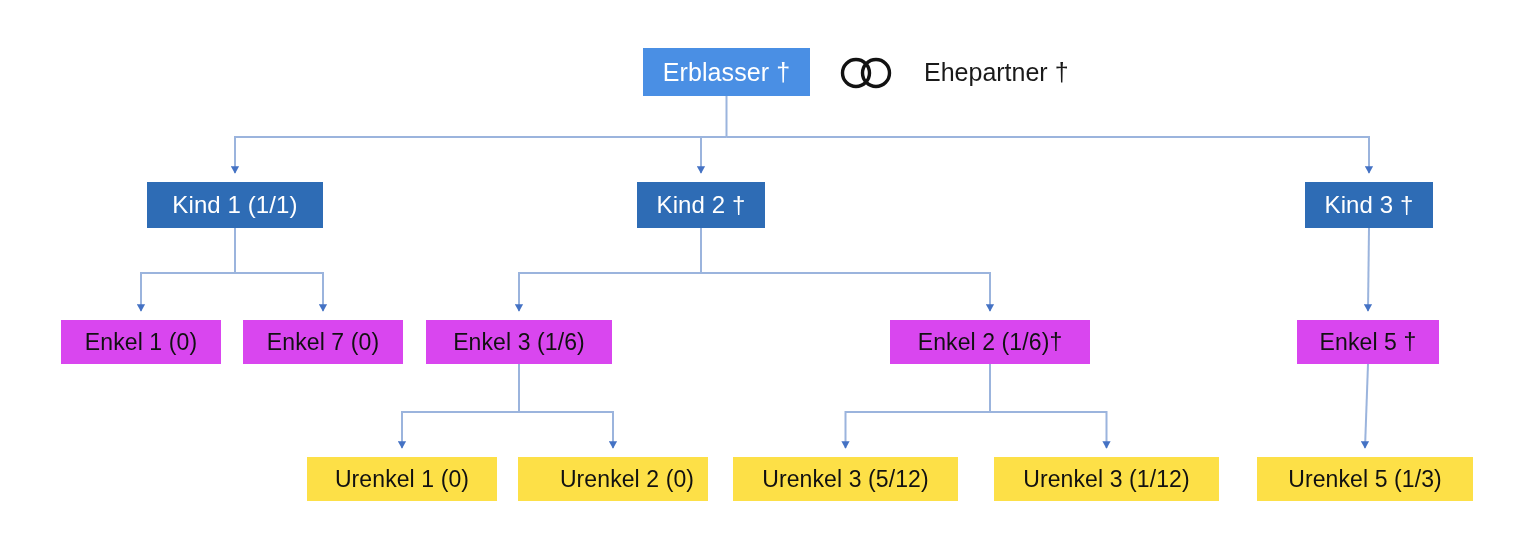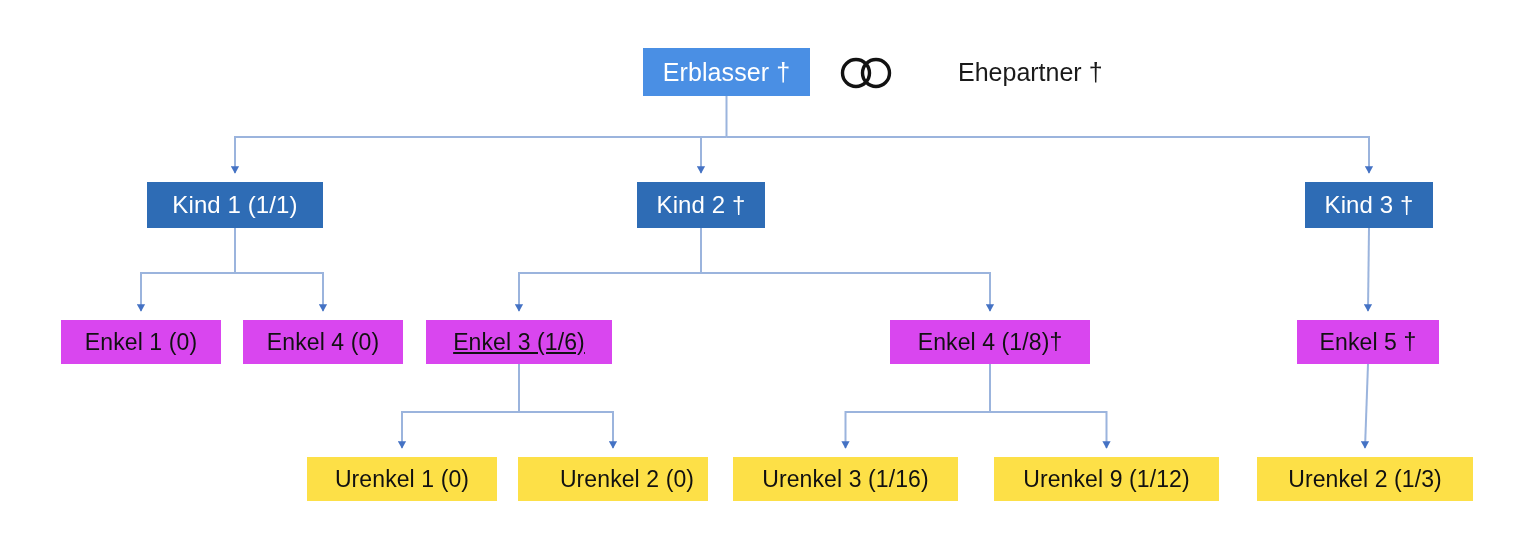--- a/index.html
+++ b/index.html
@@ -58,21 +58,20 @@
     font-size: 23px;
   }
   .plain-label {
     position: absolute;
     color: #1a1a1a;
     font-size: 25px;
     line-height: 1;
     white-space: nowrap;
     display: flex;
     align-items: center;
-    margin-left: 34px;
   }
   .rings-icon {
     position: absolute;
     display: flex;
     align-items: center;
     justify-content: center;
   }
 </style>
 </head>
 <body>
@@ -114,45 +113,45 @@
       <div class="node lvl-kind" style="left: 637px; top: 182px; width: 128px; height: 46px; text-align: center;">
         <span>Kind 2 †</span>
       </div>
       <div class="node lvl-kind" style="left: 1305px; top: 182px; width: 128px; height: 46px;">
         <span>Kind 3 †</span>
       </div>
       <div class="node lvl-enkel" style="left: 61px; top: 320px; width: 160px; height: 44px;">
         <span>Enkel 1 (0)</span>
       </div>
       <div class="node lvl-enkel" style="left: 243px; top: 320px; width: 160px; height: 44px;">
-        <span>Enkel 4 (0)</span>
+        <span>Enkel 7 (0)</span>
       </div>
-      <div class="node lvl-enkel" style="left: 426px; top: 320px; width: 186px; height: 44px; text-decoration: underline;">
+      <div class="node lvl-enkel" style="left: 426px; top: 320px; width: 186px; height: 44px;">
         <span>Enkel 3 (1/6)</span>
       </div>
       <div class="node lvl-enkel" style="left: 890px; top: 320px; width: 200px; height: 44px;">
-        <span>Enkel 4 (1/8)†</span>
+        <span>Enkel 2 (1/6)†</span>
       </div>
       <div class="node lvl-enkel" style="left: 1297px; top: 320px; width: 142px; height: 44px;">
         <span>Enkel 5 †</span>
       </div>
       <div class="node lvl-urenkel" style="left: 307px; top: 457px; width: 190px; height: 44px;">
         <span>Urenkel 1 (0)</span>
       </div>
       <div class="node lvl-urenkel" style="left: 518px; top: 457px; width: 190px; height: 44px; padding-left: 28px;">
         <span>Urenkel 2 (0)</span>
       </div>
       <div class="node lvl-urenkel" style="left: 733px; top: 457px; width: 225px; height: 44px;">
-        <span>Urenkel 3 (1/16)</span>
+        <span>Urenkel 3 (5/12)</span>
       </div>
       <div class="node lvl-urenkel" style="left: 994px; top: 457px; width: 225px; height: 44px;">
-        <span>Urenkel 9 (1/12)</span>
+        <span>Urenkel 3 (1/12)</span>
       </div>
       <div class="node lvl-urenkel" style="left: 1257px; top: 457px; width: 216px; height: 44px;">
-        <span>Urenkel 2 (1/3)</span>
+        <span>Urenkel 5 (1/3)</span>
       </div>
     </div>
 
   <div class="rings-icon" style="left:838px; top:56px; width:56px; height:34px;">
     <svg width="56" height="34" viewBox="0 0 56 34">
       <circle cx="18" cy="17" r="13.5" fill="none" stroke="#121212" stroke-width="3.4"></circle>
       <circle cx="38" cy="17" r="13.5" fill="none" stroke="#121212" stroke-width="3.4"></circle>
     </svg>
   </div>
 

